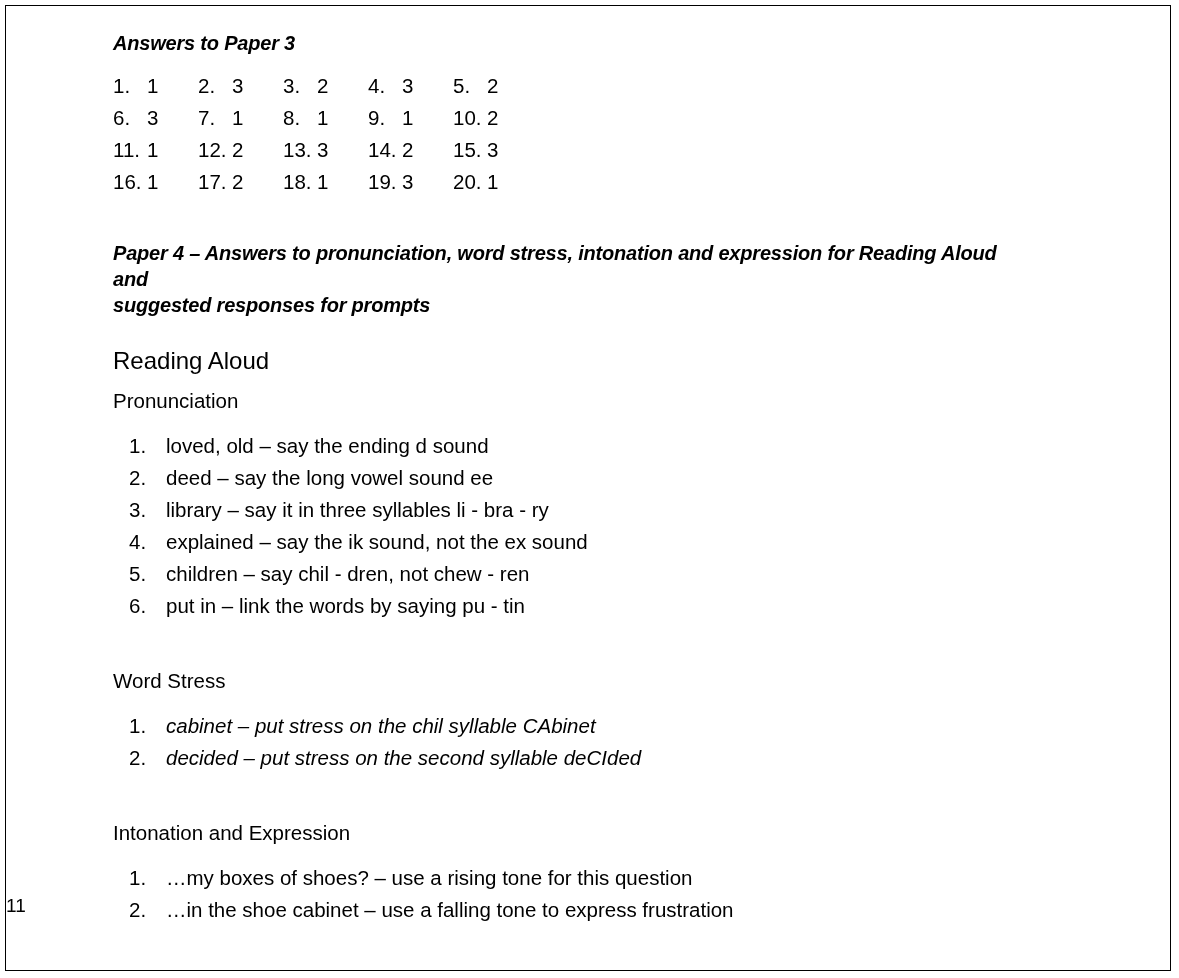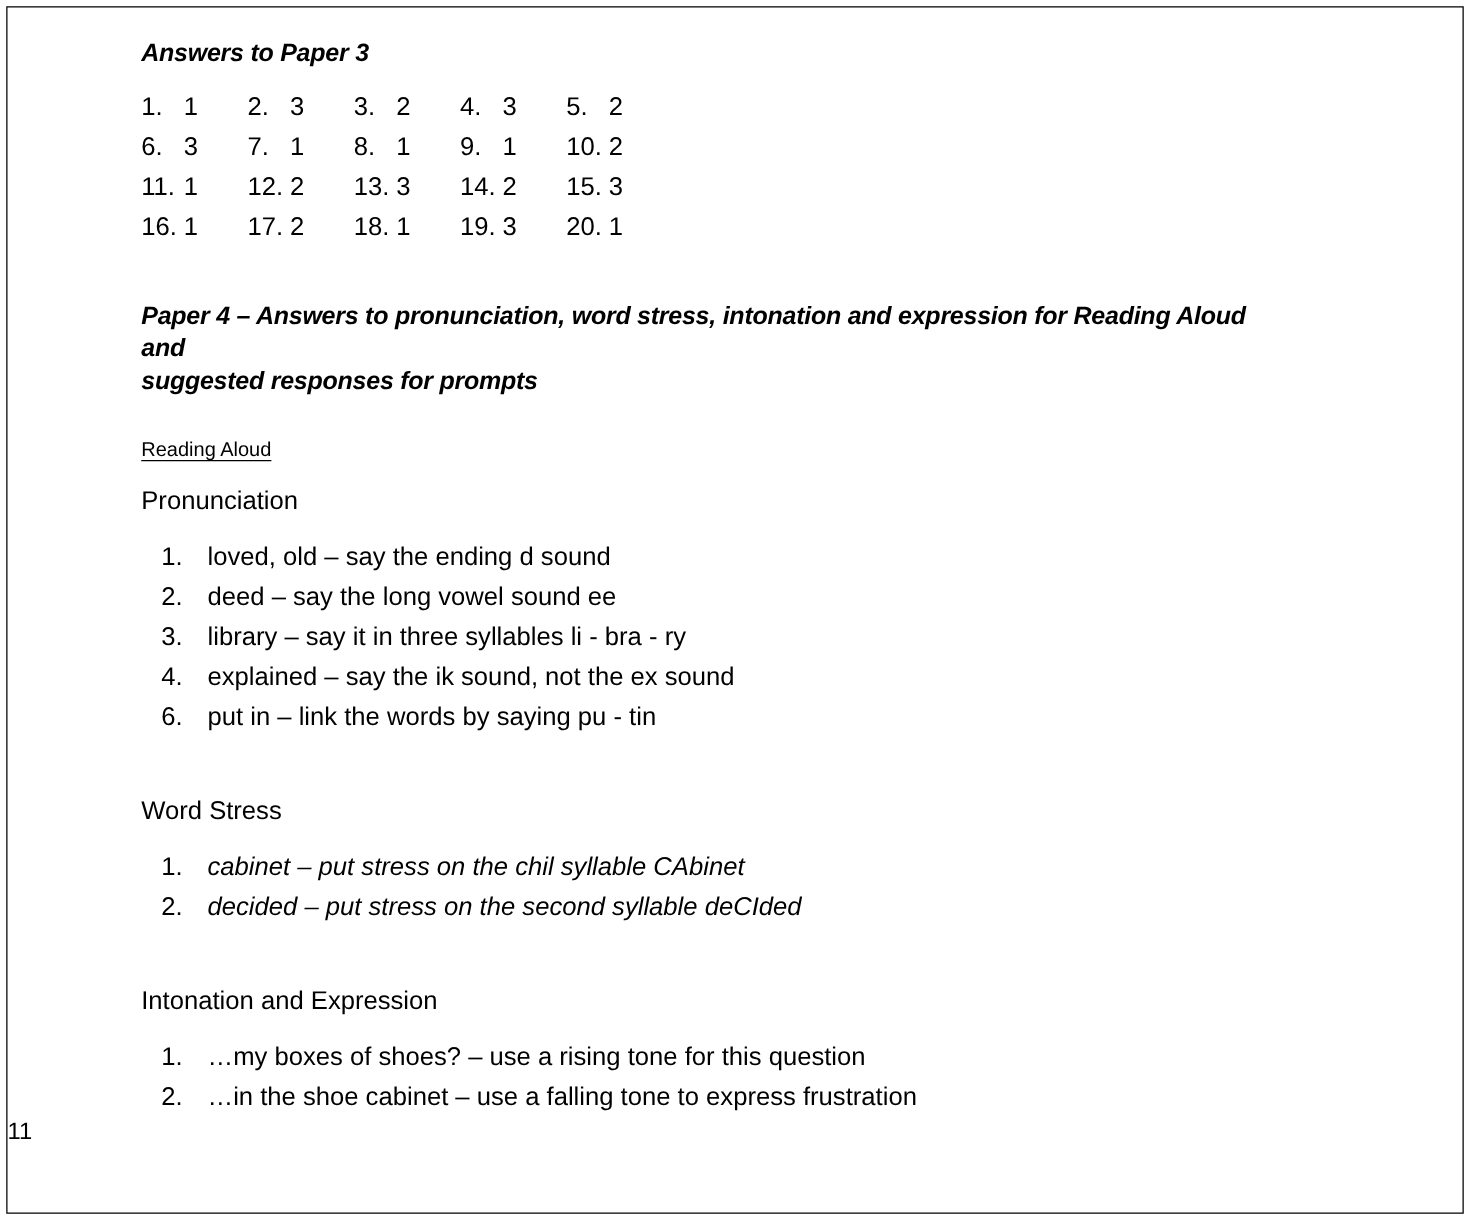--- a/index.html
+++ b/index.html
@@ -39,23 +39,22 @@
   .heading-bi {
     font-weight: bold;
     font-style: italic;
     font-size: 20px;
     line-height: 26px;
     letter-spacing: -0.2px;
     margin: 0;
   }
 
   .heading-underline {
-    font-size: 16px;
+    font-size: 24px;
     line-height: 26px;
-    text-decoration: underline;
     text-underline-offset: 3px;
     margin: 0;
     display: inline-block;
   }
 
   .subhead {
     font-size: 20.5px;
     line-height: 26px;
     margin: 0;
   }
@@ -171,20 +170,21 @@
     </div>
 
     <div class="gap-sm"></div>
 
     <div class="subhead">Pronunciation</div>
     <ol class="num-list">
       <li><span class="li-num">1.</span><span class="li-text">loved, old – say the ending d sound</span></li>
       <li><span class="li-num">2.</span><span class="li-text">deed – say the long vowel sound ee</span></li>
       <li><span class="li-num">3.</span><span class="li-text">library – say it in three syllables li - bra - ry</span></li>
       <li><span class="li-num">4.</span><span class="li-text">explained – say the ik sound, not the ex sound</span></li>
+      <li><span class="li-num">5.</span><span class="li-text">children – say chil - dren, not chew - ren</span></li>
       <li><span class="li-num">6.</span><span class="li-text">put in – link the words by saying pu - tin</span></li>
     </ol>
 
     <div class="gap-md"></div>
 
     <div class="subhead">Word Stress</div>
     <ol class="num-list italic">
       <li><span class="li-num">1.</span><span class="li-text"><span>cabinet – put stress on the chil syllable </span><b>CA</b><span>binet</span></span></li>
       <li><span class="li-num">2.</span><span class="li-text"><span>decided – put stress on the second syllable de</span><b>CI</b><span>ded</span></span></li>
     </ol>

